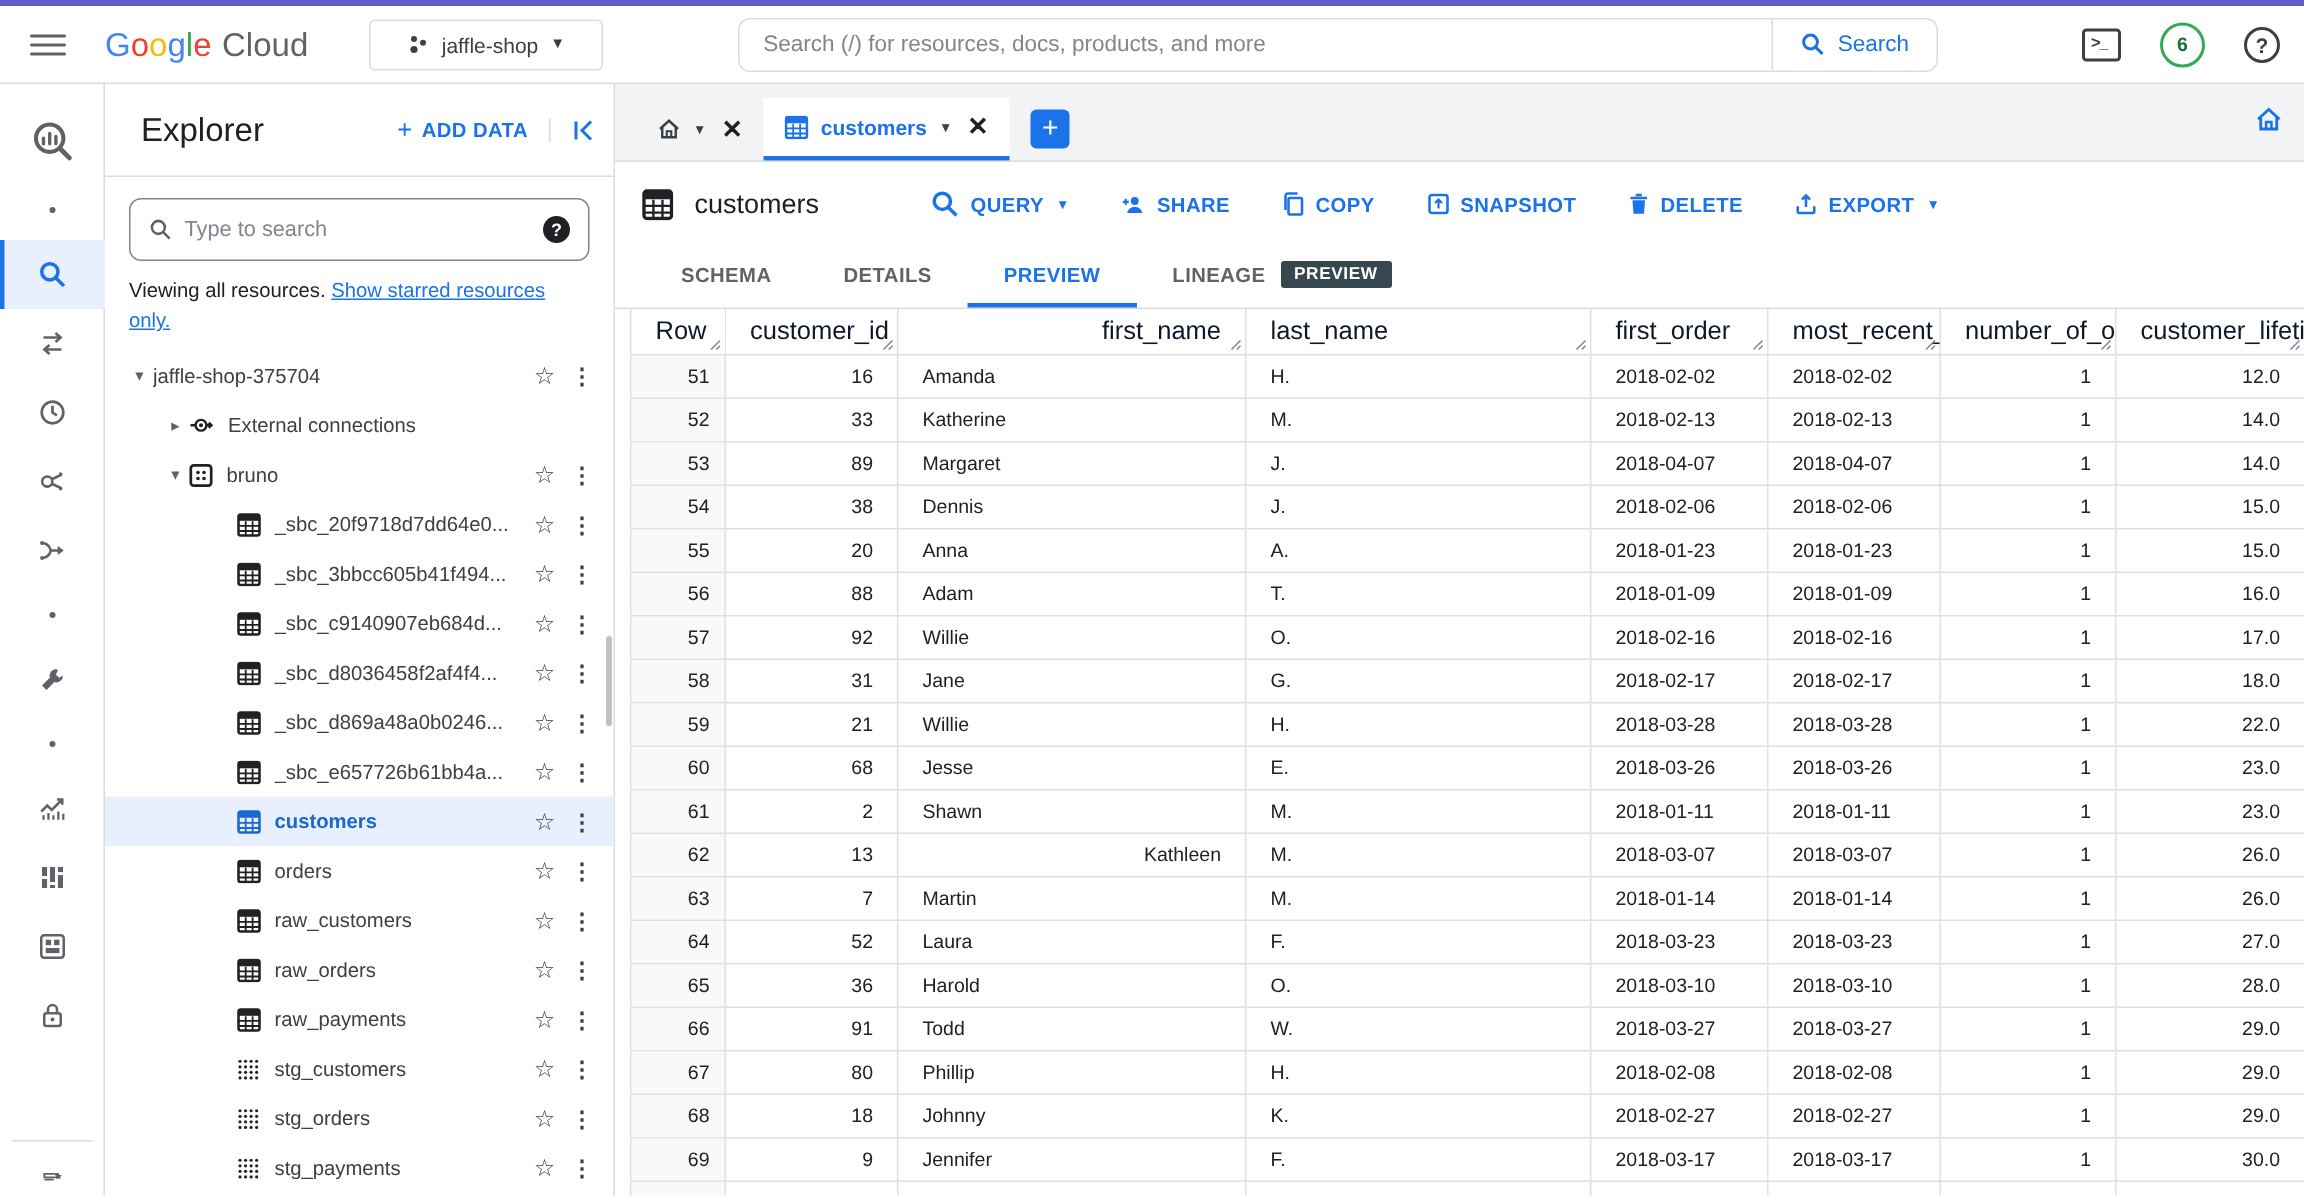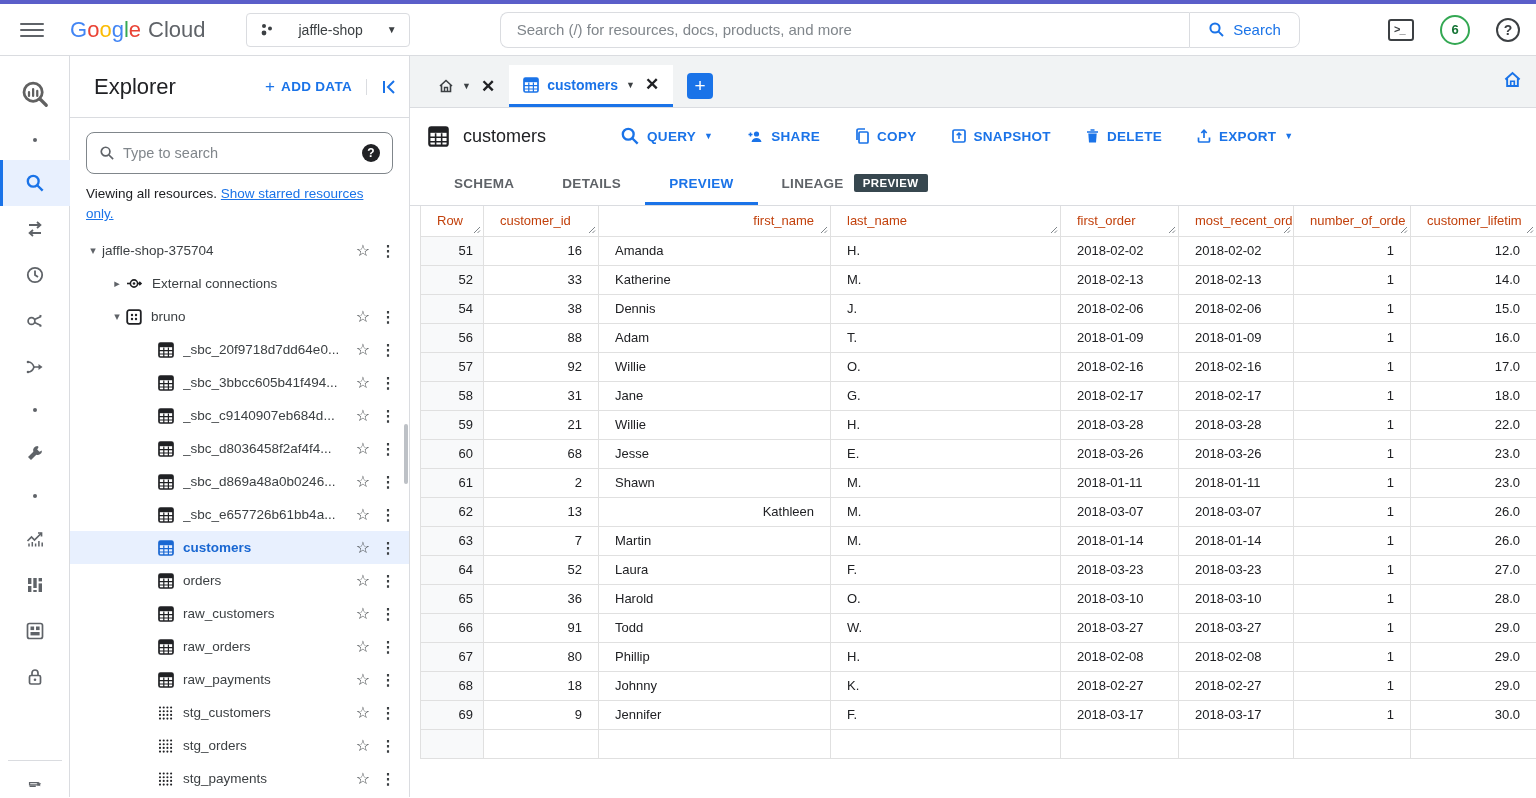--- a/index.html
+++ b/index.html
@@ -5,21 +5,21 @@
   * { margin:0; padding:0; box-sizing:border-box; }
   html,body { width:1536px; height:798px; overflow:hidden; font-family:"Liberation Sans", sans-serif; background:#fff; color:#202124; }
 
   
   .top-strip { height:4px; background:#5b5ec9; }
   .topbar { height:52px; display:flex; align-items:center; background:#fff; border-bottom:1px solid #dadce0; padding:0 16px 0 20px; }
   .hamburger { width:24px; height:24px; display:flex; flex-direction:column; justify-content:center; gap:4px; cursor:pointer; margin-right:26px; }
   .hamburger span { display:block; height:2px; background:#5f6368; border-radius:1px; }
   .brand { font-size:22px; display:flex; align-items:center; gap:7px; margin-right:40px; white-space:nowrap; }
   .brand .cloud { color:#5f6368; }
-  .proj-btn { display:flex; align-items:center; gap:24px; border:1px solid #dadce0; border-radius:4px; height:34px; padding:0 12px; font-size:14px; color:#3c4043; background:#fff; cursor:pointer; }
+  .proj-btn { display:flex; align-items:center; gap:8px; border:1px solid #dadce0; border-radius:4px; height:34px; padding:0 24px; font-size:14px; color:#3c4043; background:#fff; cursor:pointer; }
   .proj-caret { font-size:10px; color:#3c4043; }
   .top-search-wrap { display:flex; margin-left:90px; flex:0 0 auto; width:800px; height:36px; }
   .top-search { flex:1; border:1px solid #dadce0; border-right:none; border-radius:8px 0 0 8px; background:#fff; padding:0 16px; font-size:15px; color:#5f6368; outline:none; font-family:"Liberation Sans",sans-serif; }
   .top-search::placeholder { color:#80868b; }
   .search-btn { display:flex; align-items:center; gap:8px; border:1px solid #dadce0; border-radius:0 8px 8px 0; background:#fff; color:#1a73e8; font-size:15px; padding:0 18px; cursor:pointer; }
   .topbar-right { margin-left:auto; display:flex; align-items:center; gap:26px; }
   .shell-icon { width:26px; height:22px; border:2px solid #3c4043; border-radius:3px; position:relative; cursor:pointer; }
   .shell-icon i { position:absolute; left:4px; top:2px; font-style:normal; font-size:11px; font-weight:bold; color:#3c4043; letter-spacing:-1px; }
   .count-badge { width:30px; height:30px; border:2px solid #34a853; border-radius:50%; color:#137333; font-size:13px; font-weight:bold; display:flex; align-items:center; justify-content:center; cursor:pointer; }
   .help-icon { width:24px; height:24px; border:2px solid #3c4043; border-radius:50%; color:#3c4043; font-size:14px; font-weight:bold; display:flex; align-items:center; justify-content:center; cursor:pointer; }
@@ -85,21 +85,21 @@
   .subtabs { height:42px; display:flex; align-items:stretch; border-bottom:1px solid #dadce0; padding-left:20px; }
   .subtab { display:flex; align-items:center; padding:0 24px; font-size:13.5px; font-weight:bold; letter-spacing:.3px; color:#5f6368; cursor:pointer; border-bottom:3px solid transparent; gap:10px; }
   .subtab.active { color:#1a73e8; border-bottom-color:#1a73e8; }
   .lineage-badge { background:#37474f; color:#fff; font-size:11.5px; font-weight:bold; padding:3px 9px; border-radius:2px; letter-spacing:.4px; }
 
   
   .grid-wrap { flex:1; overflow:hidden; padding-left:10px; }
   .grid { display:table; border-collapse:collapse; }
   .g-row { display:table-row; }
   .g-cell { display:table-cell; height:29px; vertical-align:middle; border:1px solid #e0e0e0; font-size:13px; color:#202124; padding:0 16px; white-space:nowrap; overflow:hidden; }
-  .g-head .g-cell { height:30px; color:#c2410c; font-size:13px; position:relative; border-top:none; }
+  .g-head .g-cell { height:30px; color:#0f172a; font-size:17px; position:relative; border-top:none; }
   .g-cell.al-r { text-align:right; }
   .g-cell.rownum { background:#f8f9fa; padding-right:10px; }
   .g-head .g-cell.rownum { background:#fff; }
   .resize-glyph { position:absolute; right:2px; bottom:2px; }
 
   svg { display:block; }
 </style>
 </head>
 <body>
 
@@ -697,26 +697,46 @@
             <div class="g-cell al-r rownum" style="width: 63px; min-width: 63px; max-width: 63px;">52</div>
             <div class="g-cell al-r" style="width: 115px; min-width: 115px; max-width: 115px;">33</div>
             <div class="g-cell" style="width: 232px; min-width: 232px; max-width: 232px;">Katherine</div>
             <div class="g-cell" style="width: 230px; min-width: 230px; max-width: 230px;">M.</div>
             <div class="g-cell" style="width: 118px; min-width: 118px; max-width: 118px;">2018-02-13</div>
             <div class="g-cell" style="width: 115px; min-width: 115px; max-width: 115px;">2018-02-13</div>
             <div class="g-cell al-r" style="width: 117px; min-width: 117px; max-width: 117px;">1</div>
             <div class="g-cell al-r" style="width: 126px; min-width: 126px; max-width: 126px;">14.0</div>
           </div>
           <div class="g-row">
+            <div class="g-cell al-r rownum" style="width: 63px; min-width: 63px; max-width: 63px;">53</div>
+            <div class="g-cell al-r" style="width: 115px; min-width: 115px; max-width: 115px;">89</div>
+            <div class="g-cell" style="width: 232px; min-width: 232px; max-width: 232px;">Margaret</div>
+            <div class="g-cell" style="width: 230px; min-width: 230px; max-width: 230px;">J.</div>
+            <div class="g-cell" style="width: 118px; min-width: 118px; max-width: 118px;">2018-04-07</div>
+            <div class="g-cell" style="width: 115px; min-width: 115px; max-width: 115px;">2018-04-07</div>
+            <div class="g-cell al-r" style="width: 117px; min-width: 117px; max-width: 117px;">1</div>
+            <div class="g-cell al-r" style="width: 126px; min-width: 126px; max-width: 126px;">14.0</div>
+          </div>
+          <div class="g-row">
             <div class="g-cell al-r rownum" style="width: 63px; min-width: 63px; max-width: 63px;">54</div>
             <div class="g-cell al-r" style="width: 115px; min-width: 115px; max-width: 115px;">38</div>
             <div class="g-cell" style="width: 232px; min-width: 232px; max-width: 232px;">Dennis</div>
             <div class="g-cell" style="width: 230px; min-width: 230px; max-width: 230px;">J.</div>
             <div class="g-cell" style="width: 118px; min-width: 118px; max-width: 118px;">2018-02-06</div>
             <div class="g-cell" style="width: 115px; min-width: 115px; max-width: 115px;">2018-02-06</div>
+            <div class="g-cell al-r" style="width: 117px; min-width: 117px; max-width: 117px;">1</div>
+            <div class="g-cell al-r" style="width: 126px; min-width: 126px; max-width: 126px;">15.0</div>
+          </div>
+          <div class="g-row">
+            <div class="g-cell al-r rownum" style="width: 63px; min-width: 63px; max-width: 63px;">55</div>
+            <div class="g-cell al-r" style="width: 115px; min-width: 115px; max-width: 115px;">20</div>
+            <div class="g-cell" style="width: 232px; min-width: 232px; max-width: 232px;">Anna</div>
+            <div class="g-cell" style="width: 230px; min-width: 230px; max-width: 230px;">A.</div>
+            <div class="g-cell" style="width: 118px; min-width: 118px; max-width: 118px;">2018-01-23</div>
+            <div class="g-cell" style="width: 115px; min-width: 115px; max-width: 115px;">2018-01-23</div>
             <div class="g-cell al-r" style="width: 117px; min-width: 117px; max-width: 117px;">1</div>
             <div class="g-cell al-r" style="width: 126px; min-width: 126px; max-width: 126px;">15.0</div>
           </div>
           <div class="g-row">
             <div class="g-cell al-r rownum" style="width: 63px; min-width: 63px; max-width: 63px;">56</div>
             <div class="g-cell al-r" style="width: 115px; min-width: 115px; max-width: 115px;">88</div>
             <div class="g-cell" style="width: 232px; min-width: 232px; max-width: 232px;">Adam</div>
             <div class="g-cell" style="width: 230px; min-width: 230px; max-width: 230px;">T.</div>
             <div class="g-cell" style="width: 118px; min-width: 118px; max-width: 118px;">2018-01-09</div>
             <div class="g-cell" style="width: 115px; min-width: 115px; max-width: 115px;">2018-01-09</div>

